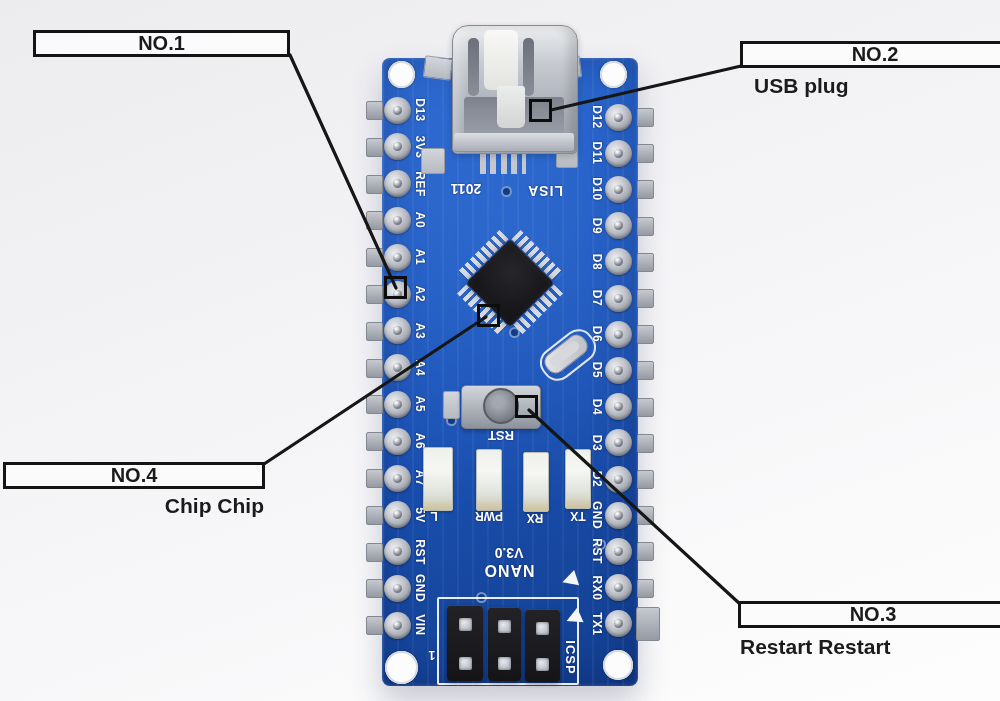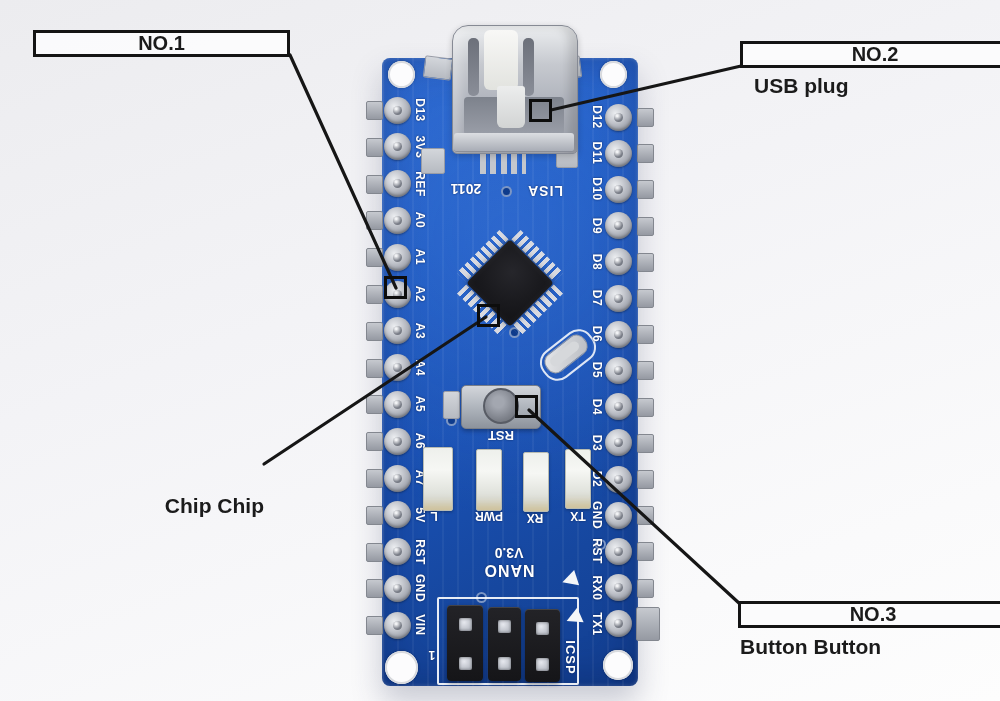--- a/index.html
+++ b/index.html
@@ -271,20 +271,23 @@
 
   <div class="abox" style="left:33px;top:30px;width:257px;">
     <span>NO.1</span>
   </div>
 
   <div class="abox" style="left:740px;top:41px;width:270px;">
     <span>NO.2</span>
   </div>
   <div class="acap" style="left:742px;top:73px;margin-left:12px;">USB plug</div>
 
+  <div class="abox" style="left:3px;top:462px;width:262px;">
+    <span>NO.4</span>
+  </div>
   <div class="acap" style="left:3px;top:493px;width:261px;text-align:right;">Chip Chip</div>
 
   <div class="abox" style="left:738px;top:601px;width:270px;">
     <span>NO.3</span>
   </div>
-  <div class="acap" style="left:740px;top:634px;">Button Button</div>
+  <div class="acap" style="left:740px;top:634px;">Restart Restart</div>
 
 </div>
 
 </body></html>

